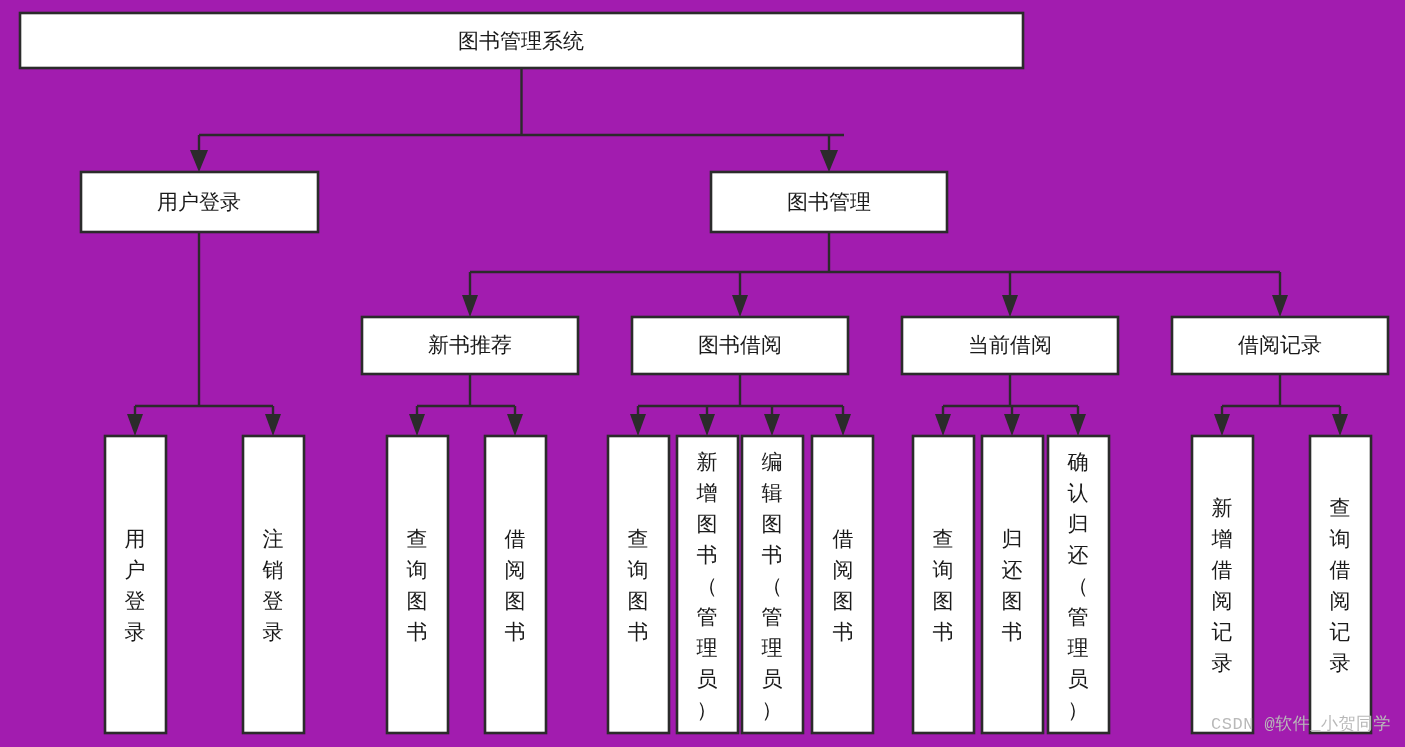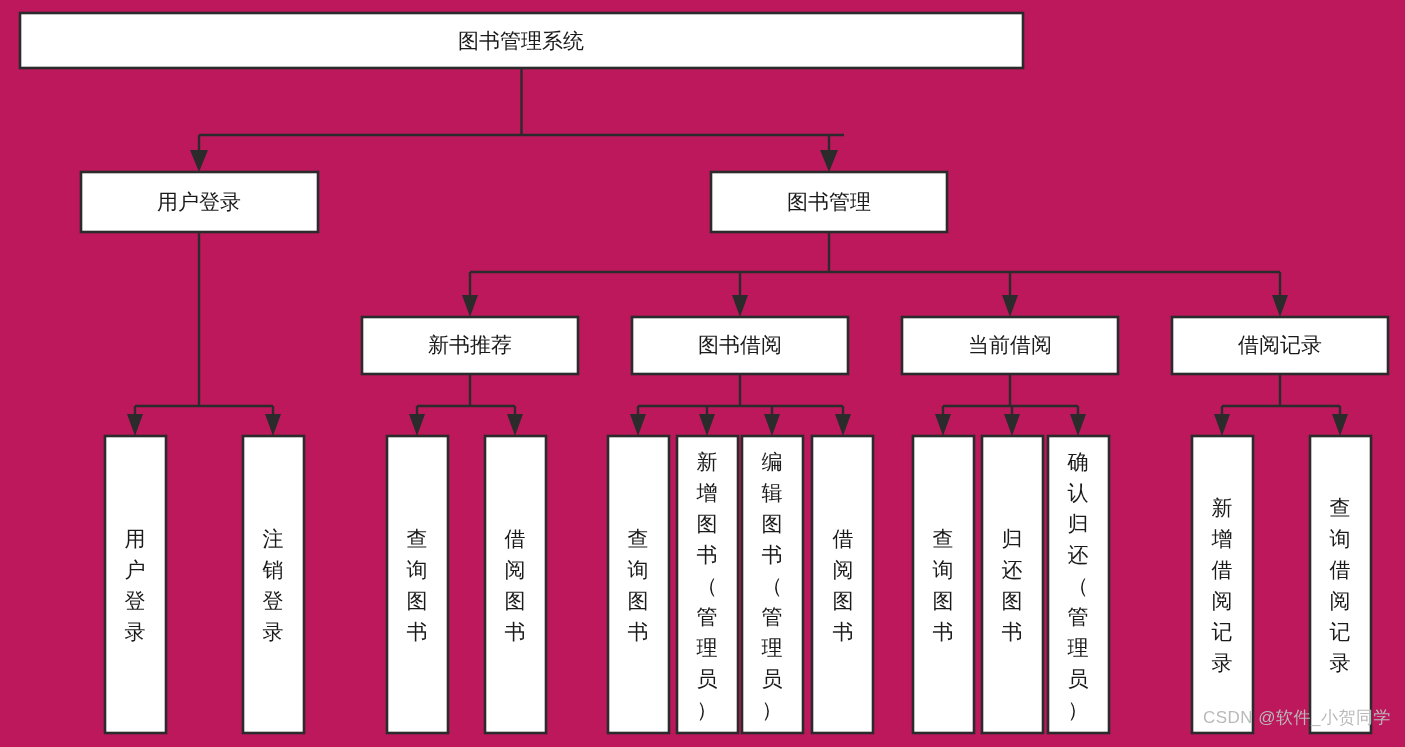--- a/index.html
+++ b/index.html
@@ -10,21 +10,21 @@
   body {
     width: 1405px;
     height: 747px;
     overflow: hidden;
     font-family: "DejaVu Sans", "Liberation Sans", sans-serif;
   }
   #diagram-root {
     position: relative;
     width: 1405px;
     height: 747px;
-    background: #be185d;
+    background: #a21caf;
   }
   svg#flowchart {
     position: absolute;
     top: 0;
     left: 0;
     width: 1405px;
     height: 747px;
     display: block;
   }
   .node-rect {
@@ -51,22 +51,22 @@
   }
   .node-label-v {
     font-family: "DejaVu Sans", "Liberation Sans", sans-serif;
     font-size: 21px;
     fill: #1a1a1a;
     text-anchor: middle;
   }
   .watermark {
     position: absolute;
     right: 14px;
-    bottom: 18px;
-    font-family: Liberation Sans, sans-serif;
+    bottom: 12px;
+    font-family: Liberation Mono, monospace;
     font-size: 17px;
     color: #b9b9b9;
     letter-spacing: 0.5px;
     white-space: nowrap;
     pointer-events: none;
   }
 </style>
 </head>
 <body>
 

